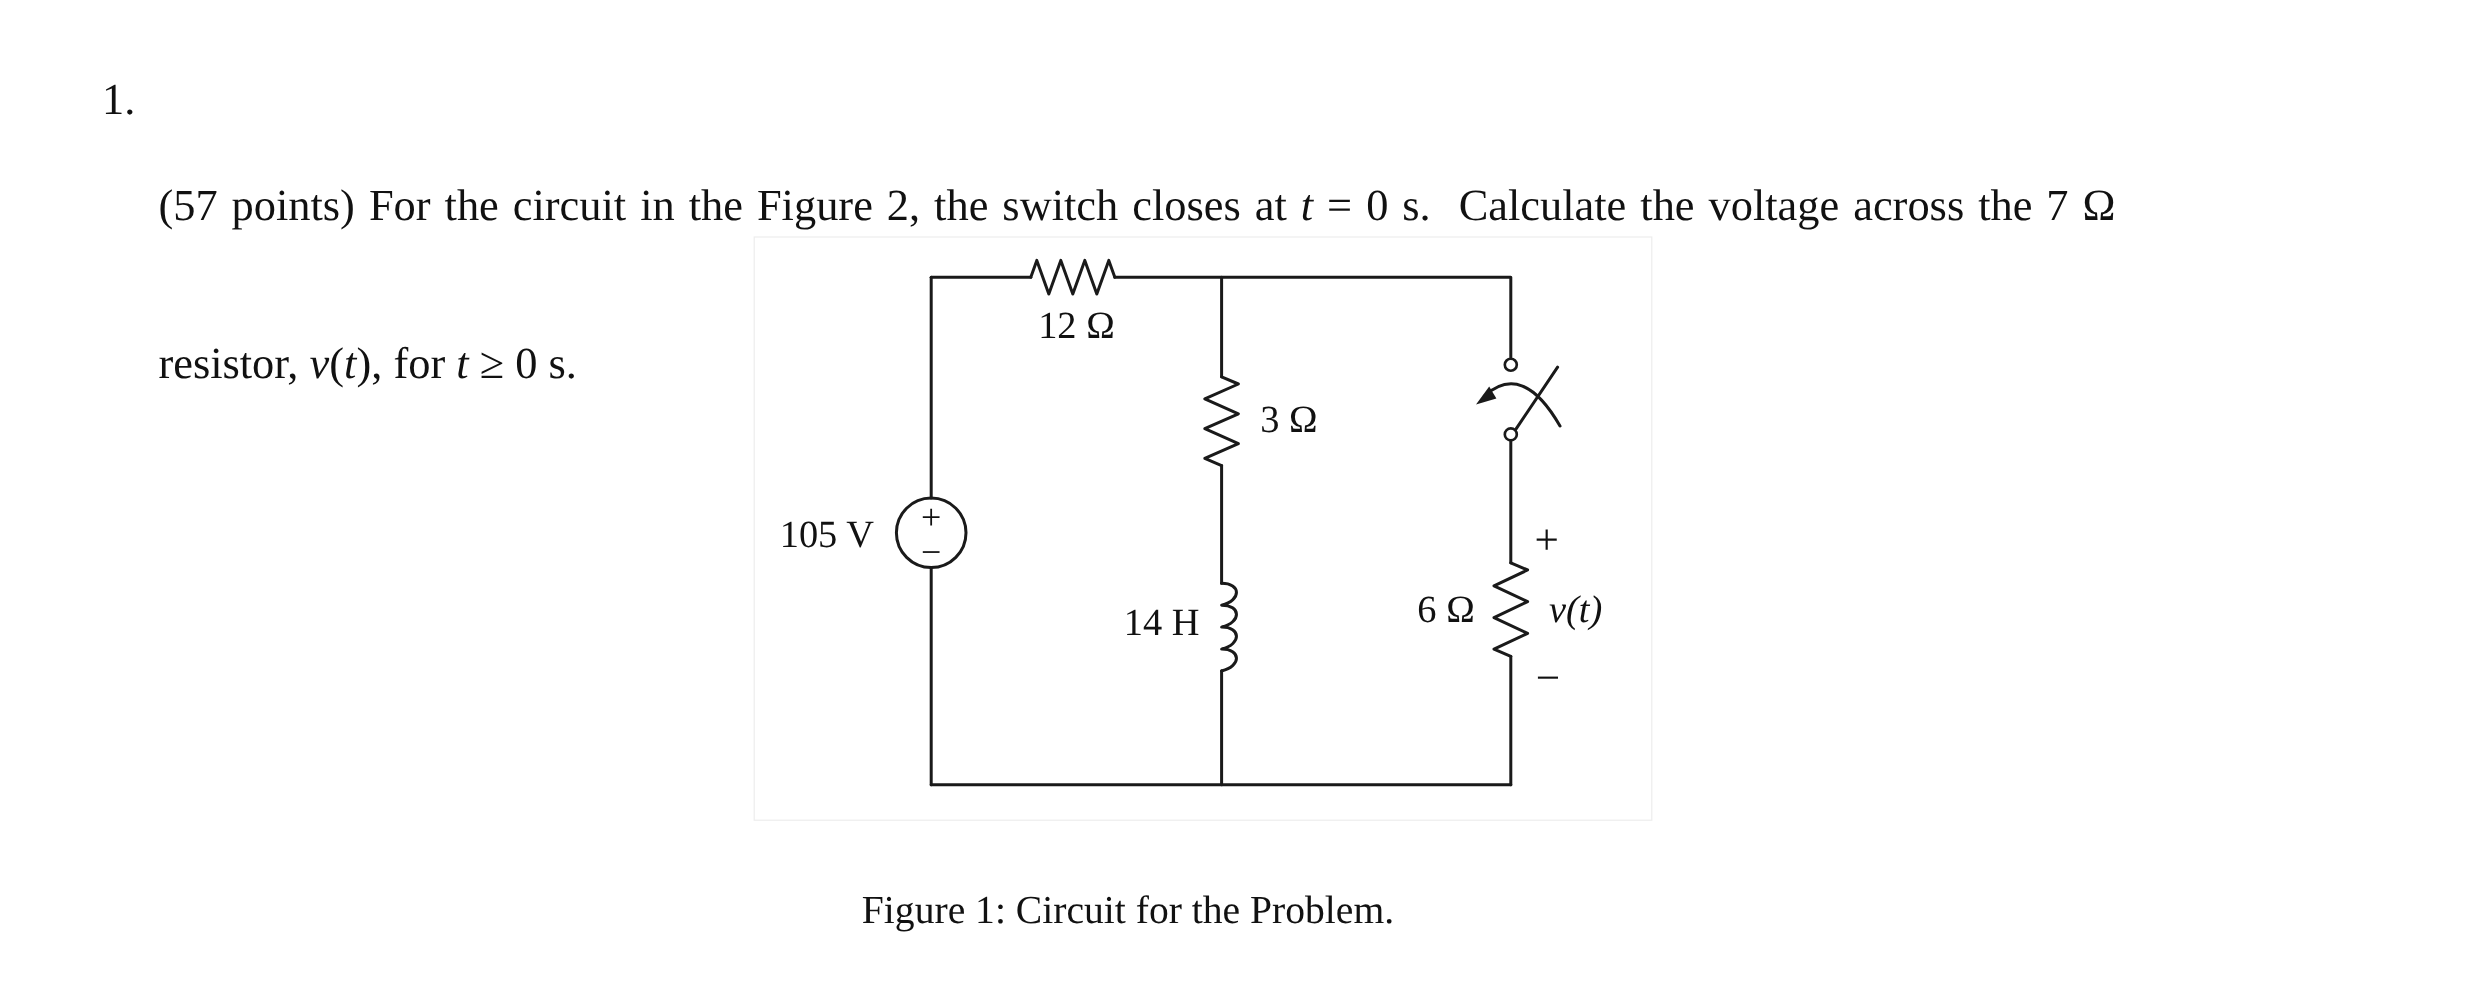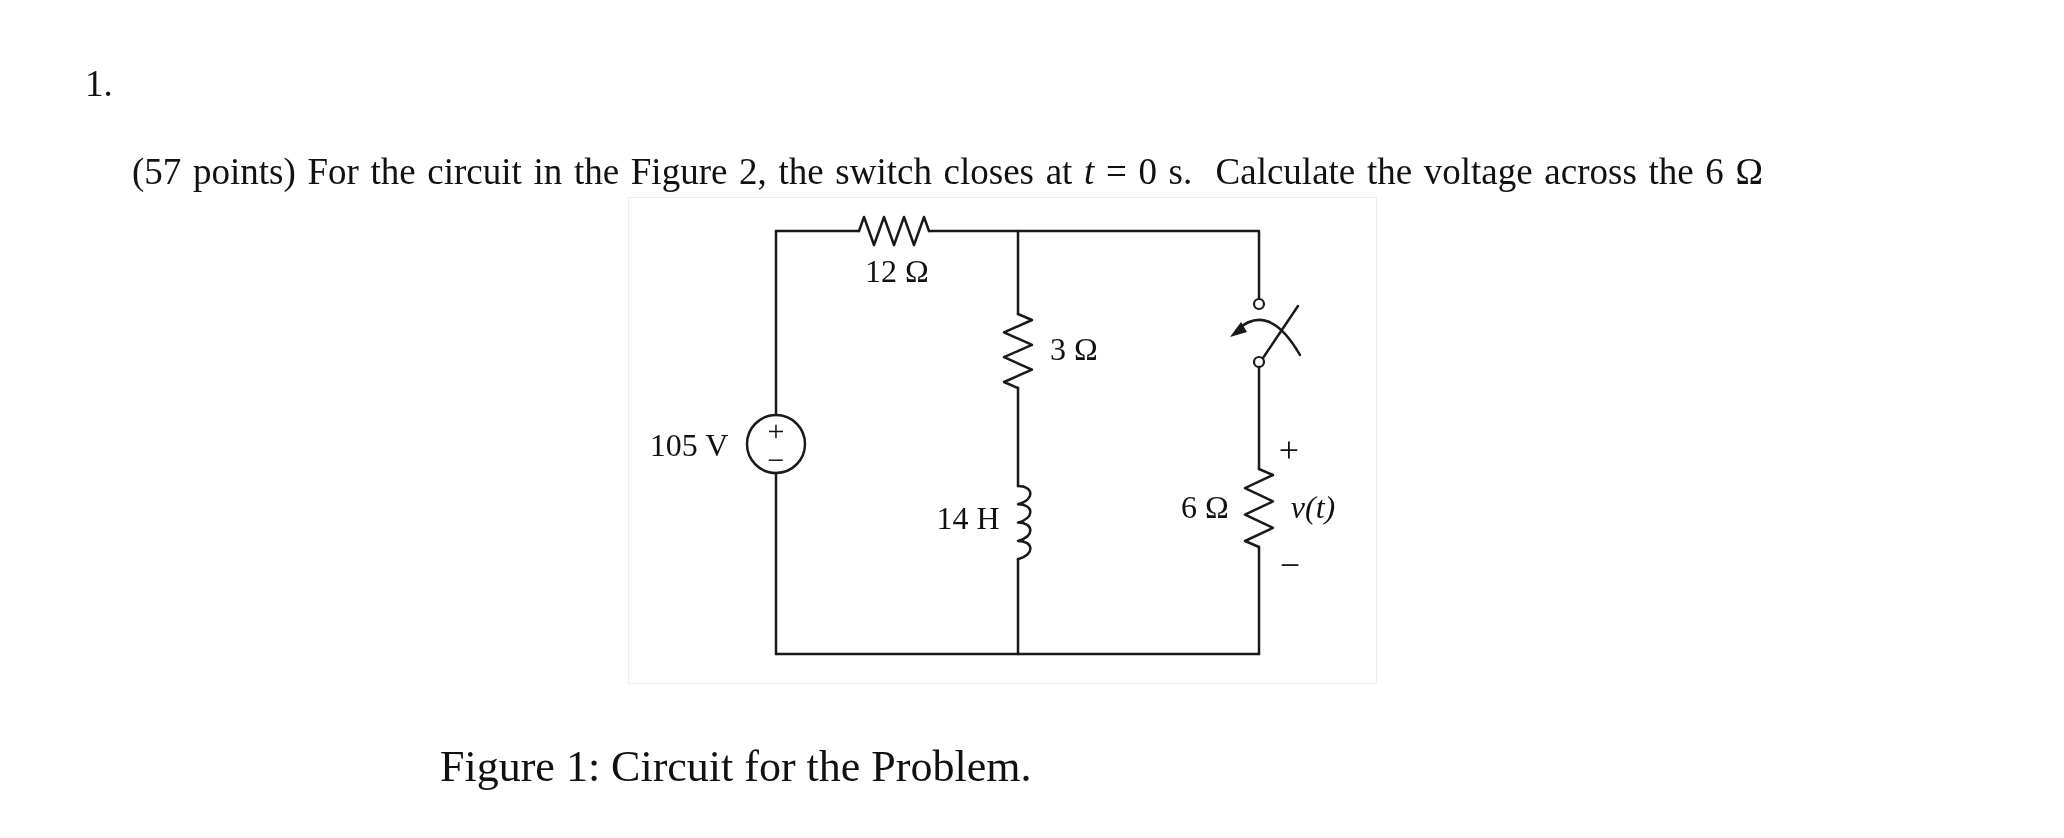--- a/index.html
+++ b/index.html
@@ -53,34 +53,35 @@
     stroke: none;
   }
   .clabel.sign { font-size: 30px; }
   .clabel.bigsign { font-size: 36px; }
   .clabel.italic { font-style: italic; }
   .caption {
     position: absolute;
     left: 440px;
     top: 741px;
     width: 1000px;
-    text-align: left;
-    font-size: 44px;
+    text-align: center;
+    font-size: 33px;
     color: #111111;
   }
 </style>
 </head>
 <body>
 
 <div class="page">
 
   <div class="problem">
     <div class="num">1.</div>
     <div class="ptext">
-      <div class="pline justified"><span>(57 points) For the circuit in the Figure 2, the switch closes at </span><span class="mi">t</span><span> = 0 s.  Calculate the voltage across the 6 Ω</span></div>
+      <div class="pline justified"><span>(57 points) For the circuit in the Figure 2, the switch closes at </span><span class="mi">t</span><span> = 0 s.  Calculate the voltage across the 7 Ω</span></div>
+      <div class="pline"><span>resistor, </span><span class="mi">v</span><span>(</span><span class="mi">t</span><span>)</span><span>, for </span><span class="mi">t</span><span> ≥ 0 s.</span></div>
     </div>
   </div>
 
   <div class="figure-img">
     <svg class="circuit" viewBox="0 0 747 485" xmlns="http://www.w3.org/2000/svg">
 
       <path d="M147 33 H230"></path>
       <path d="M230 33 l5 -14 l10 28 l10 -28 l10 28 l10 -28 l10 28 l10 -28 l5 14"></path>
       <path d="M300 33 H630 V100"></path>
 

